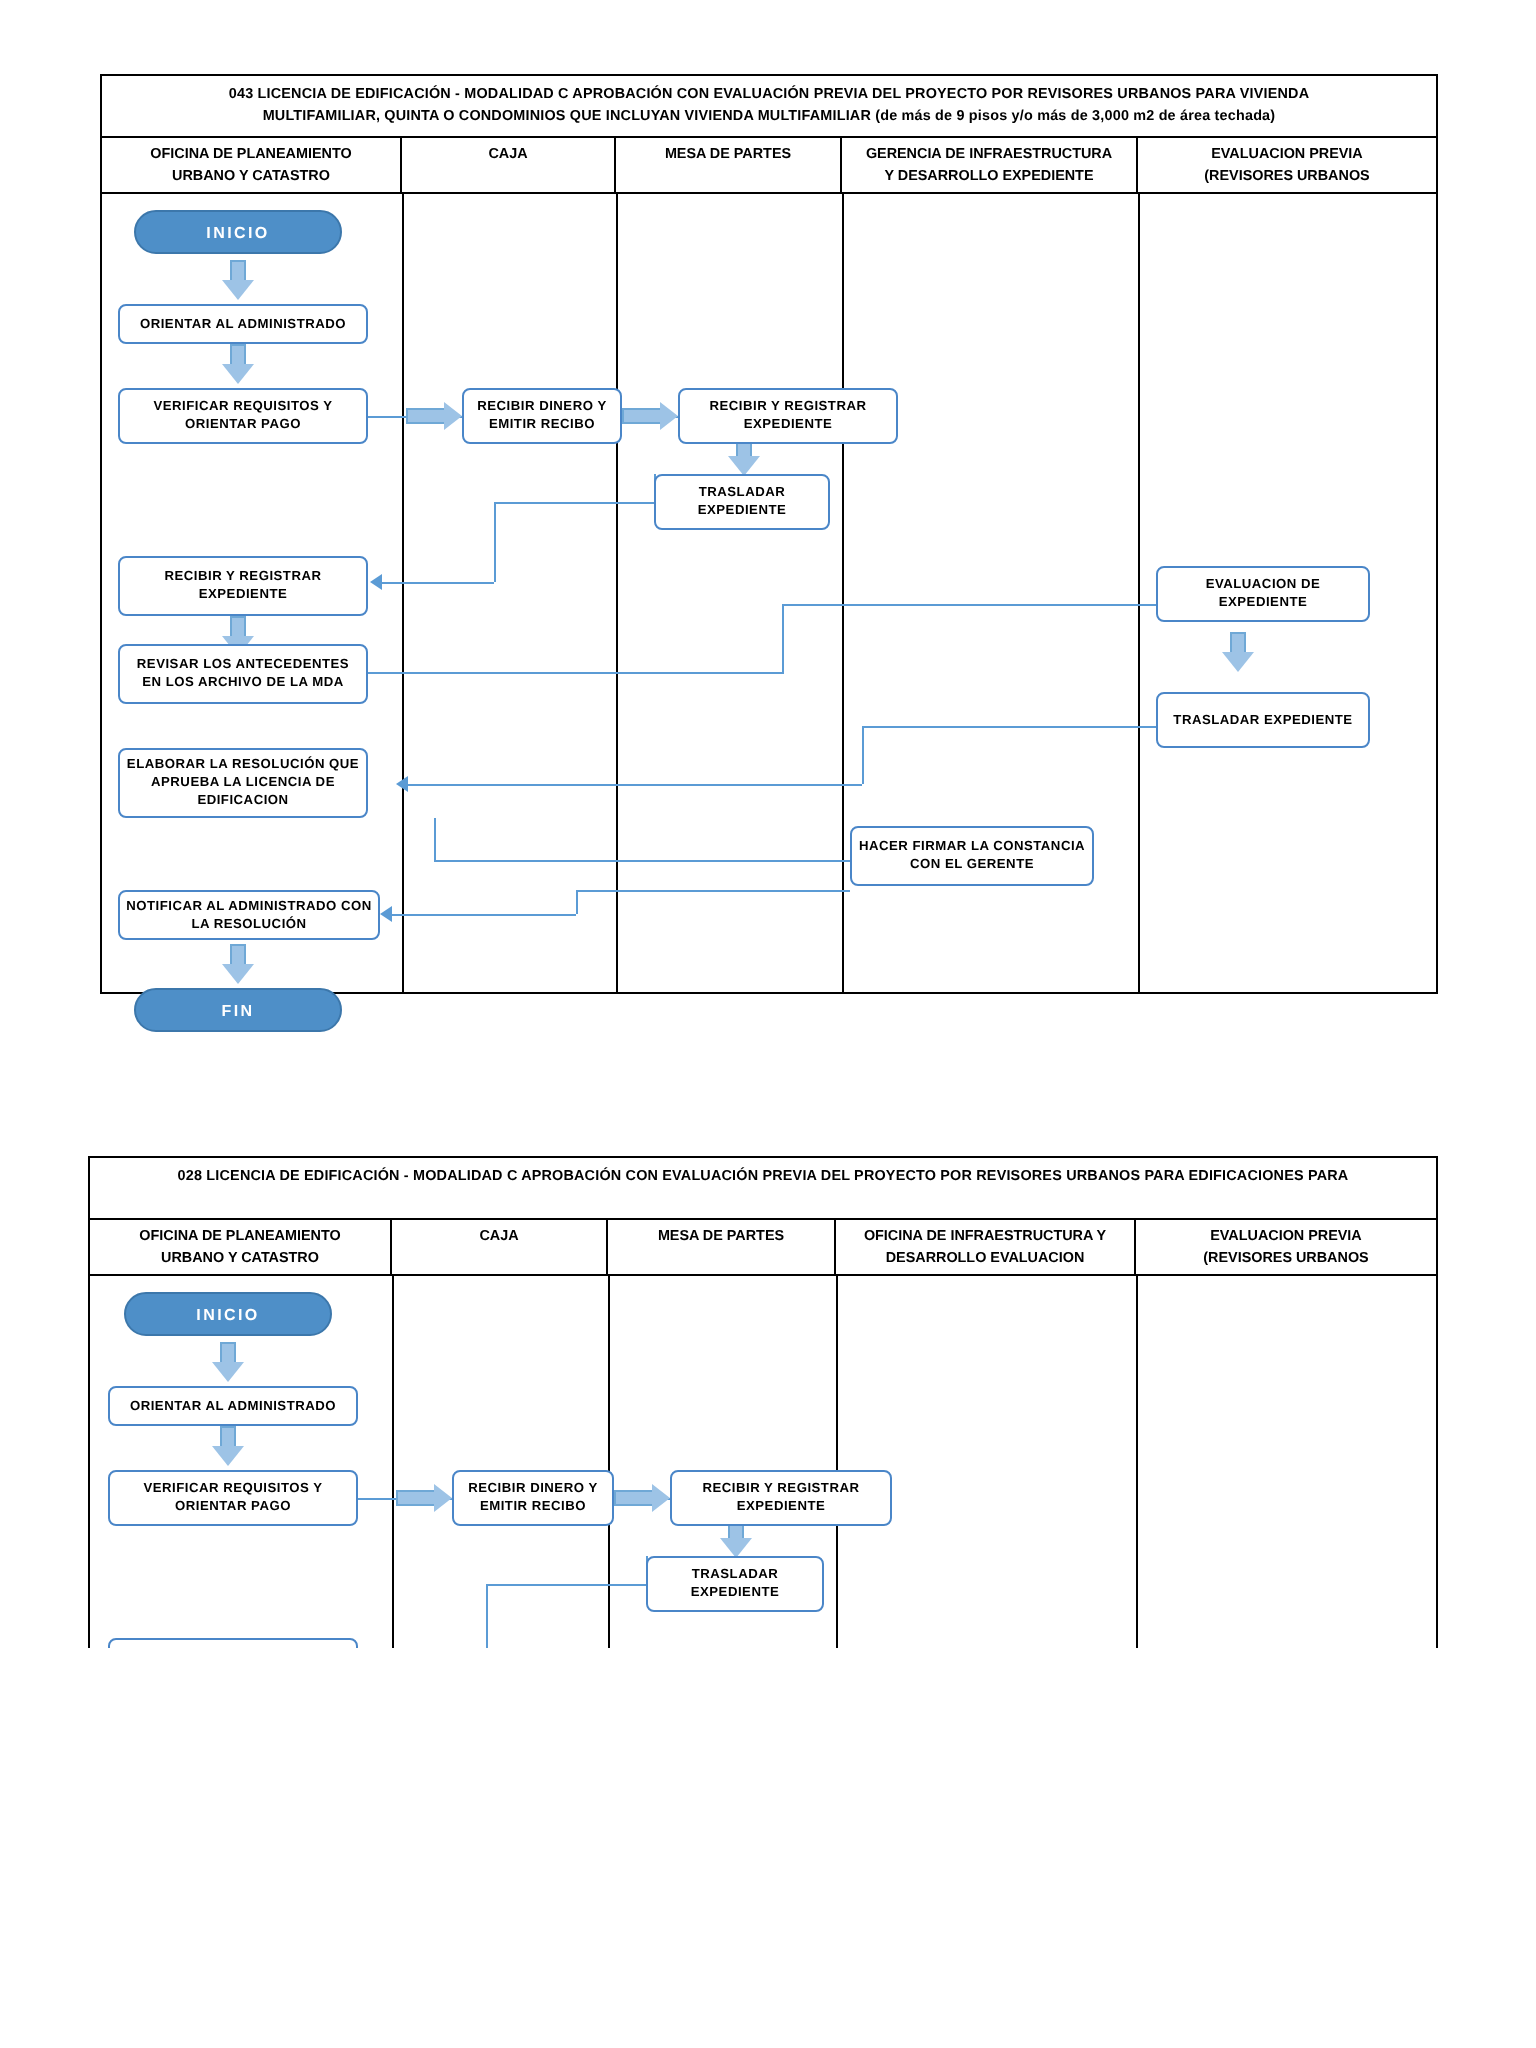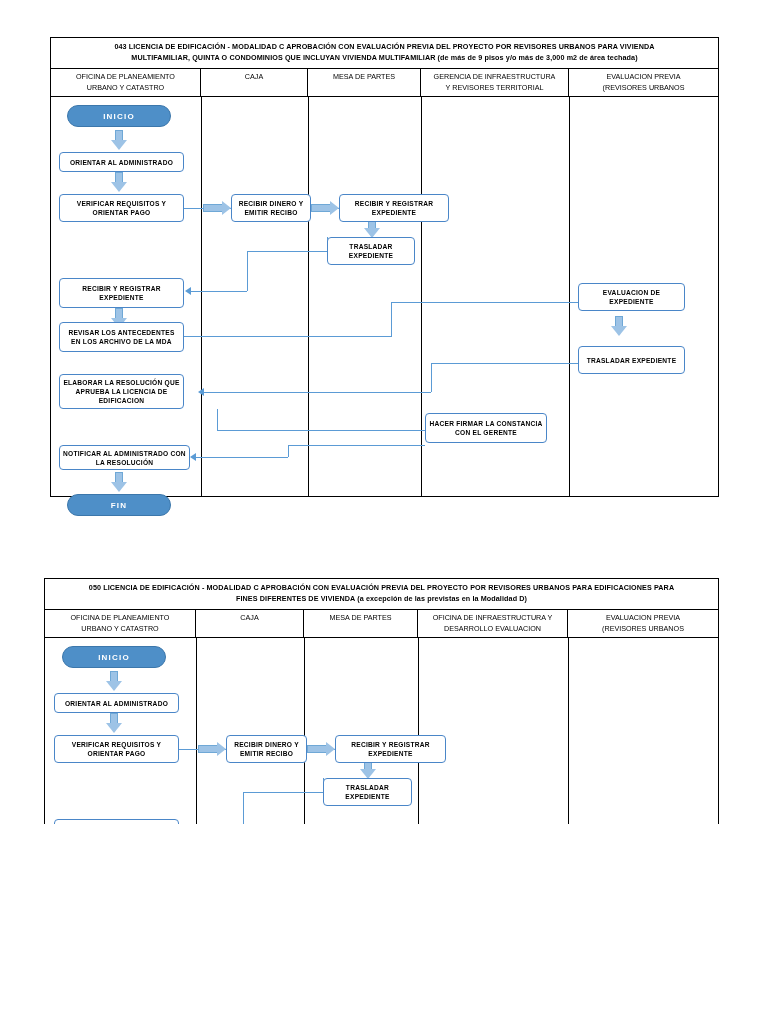--- a/index.html
+++ b/index.html
@@ -5,21 +5,21 @@
   html,body{margin:0;padding:0;background:#ffffff;}
   body{width:768px;height:1024px;font-family:"Liberation Sans",sans-serif;color:#000;}
   .page{position:relative;width:768px;height:824px;overflow:hidden;}
 
   .flow{position:absolute;border:1px solid #000;background:#fff;box-sizing:border-box;}
 
   .title-bar{box-sizing:border-box;border-bottom:1px solid #000;padding:3px 6px 4px 6px;text-align:center;}
   .title-bar .t{font-size:7.2px;font-weight:bold;line-height:11px;letter-spacing:.1px;}
 
   .head-row{display:flex;box-sizing:border-box;border-bottom:1px solid #000;}
-  .head-cell{box-sizing:border-box;text-align:center;font-size:7.2px;font-weight:normal;line-height:11px;padding:2px 2px 3px 2px;border-right:1px solid #000;display:flex;flex-direction:column;justify-content:flex-start;align-items:center;}
+  .head-cell{box-sizing:border-box;text-align:center;font-size:7.2px;font-weight:bold;line-height:11px;padding:2px 2px 3px 2px;border-right:1px solid #000;display:flex;flex-direction:column;justify-content:flex-start;align-items:center;}
   .head-cell:last-child{border-right:none;}
   .lane-div{position:absolute;top:0;bottom:0;width:0;border-left:1px solid #000;}
 
   .canvas{position:absolute;left:0;right:0;bottom:0;}
 
   .node{position:absolute;box-sizing:border-box;border:1px solid #4a86c8;background:#fff;border-radius:4px;
         display:flex;align-items:center;justify-content:center;text-align:center;
         font-size:6.6px;font-weight:bold;line-height:9px;color:#000;padding:1px 3px;letter-spacing:.25px;}
   .node.term{background:#4e8fc8;border:1px solid #3c77ab;border-radius:14px;color:#fff;font-size:8px;letter-spacing:1.2px;}
 
@@ -55,21 +55,21 @@
         <span>URBANO Y CATASTRO</span>
       </div>
       <div class="head-cell" style="width:107px;">
         <span>CAJA</span>
       </div>
       <div class="head-cell" style="width:113px;">
         <span>MESA DE PARTES</span>
       </div>
       <div class="head-cell" style="width:148px;">
         <span>GERENCIA DE INFRAESTRUCTURA</span>
-        <span>Y REVISORES TERRITORIAL</span>
+        <span>Y DESARROLLO EXPEDIENTE</span>
       </div>
       <div class="head-cell" style="width:149px;">
         <span>EVALUACION PREVIA</span>
         <span>(REVISORES URBANOS</span>
       </div>
     </div>
 
     <div class="canvas" style="top:59px;height:399px;">
 
       <div class="lane-div" style="left:150px;"></div>
@@ -159,22 +159,21 @@
       <div class="node" style="left:527px;top:186px;width:107px;height:28px;">EVALUACION DE EXPEDIENTE</div>
       <div class="node" style="left:527px;top:249px;width:107px;height:28px;">TRASLADAR EXPEDIENTE</div>
 
       <div class="node" style="left:374px;top:316px;width:122px;height:30px;">HACER FIRMAR LA CONSTANCIA CON EL GERENTE</div>
     </div>
   </div>
 
   <div class="flow" style="left:44px;top:578px;width:675px;height:460px;">
 
     <div class="title-bar" style="height:31px;">
-      <div class="t">050 LICENCIA DE EDIFICACIÓN - MODALIDAD C APROBACIÓN CON EVALUACIÓN PREVIA DEL PROYECTO POR REVISORES URBANOS PARA EDIFICACIONES PARA</div>
-      <div class="t">FINES DIFERENTES DE VIVIENDA (a excepción de las previstas en la Modalidad D)</div>
+      <div class="t">028 LICENCIA DE EDIFICACIÓN - MODALIDAD C APROBACIÓN CON EVALUACIÓN PREVIA DEL PROYECTO POR REVISORES URBANOS PARA EDIFICACIONES PARA</div>
     </div>
 
     <div class="head-row" style="height:28px;">
       <div class="head-cell" style="width:151px;">
         <span>OFICINA DE PLANEAMIENTO</span>
         <span>URBANO Y CATASTRO</span>
       </div>
       <div class="head-cell" style="width:108px;">
         <span>CAJA</span>
       </div>

